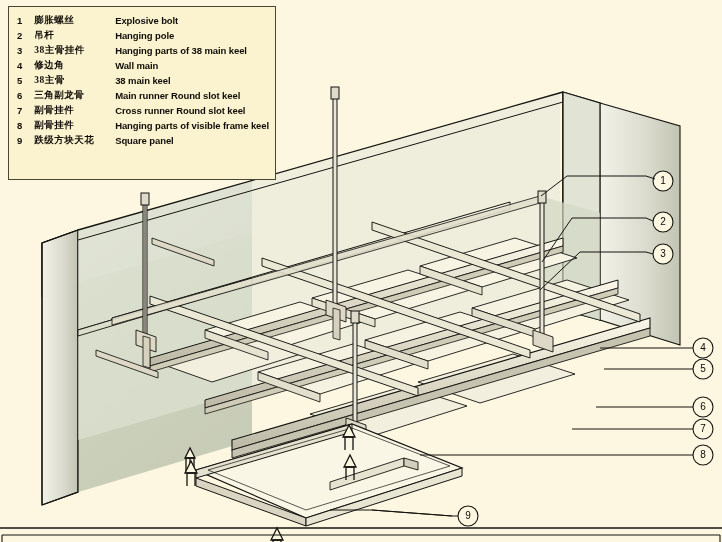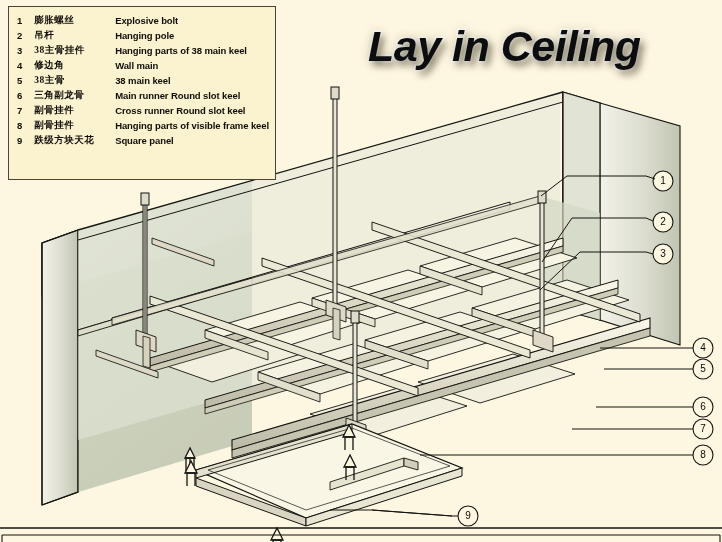--- a/index.html
+++ b/index.html
@@ -296,21 +296,20 @@
   <div class="callout-num" style="left:654px;top:172px;">1</div>
   <div class="callout-num" style="left:654px;top:213px;">2</div>
   <div class="callout-num" style="left:654px;top:245px;">3</div>
   <div class="callout-num" style="left:694px;top:339px;">4</div>
   <div class="callout-num" style="left:694px;top:360px;">5</div>
   <div class="callout-num" style="left:694px;top:398px;">6</div>
   <div class="callout-num" style="left:694px;top:420px;">7</div>
   <div class="callout-num" style="left:694px;top:446px;">8</div>
   <div class="callout-num" style="left:459px;top:507px;">9</div>
 
-  <div id="title">Lay in Ceiling</div>
 
   <div id="legend">
     <table>
       <tbody id="legend-body">
           <tr>
             <td class="lg-num">1</td>
             <td class="lg-cn">膨胀螺丝</td>
             <td class="lg-en">Explosive bolt</td>
           </tr>
           <tr>

